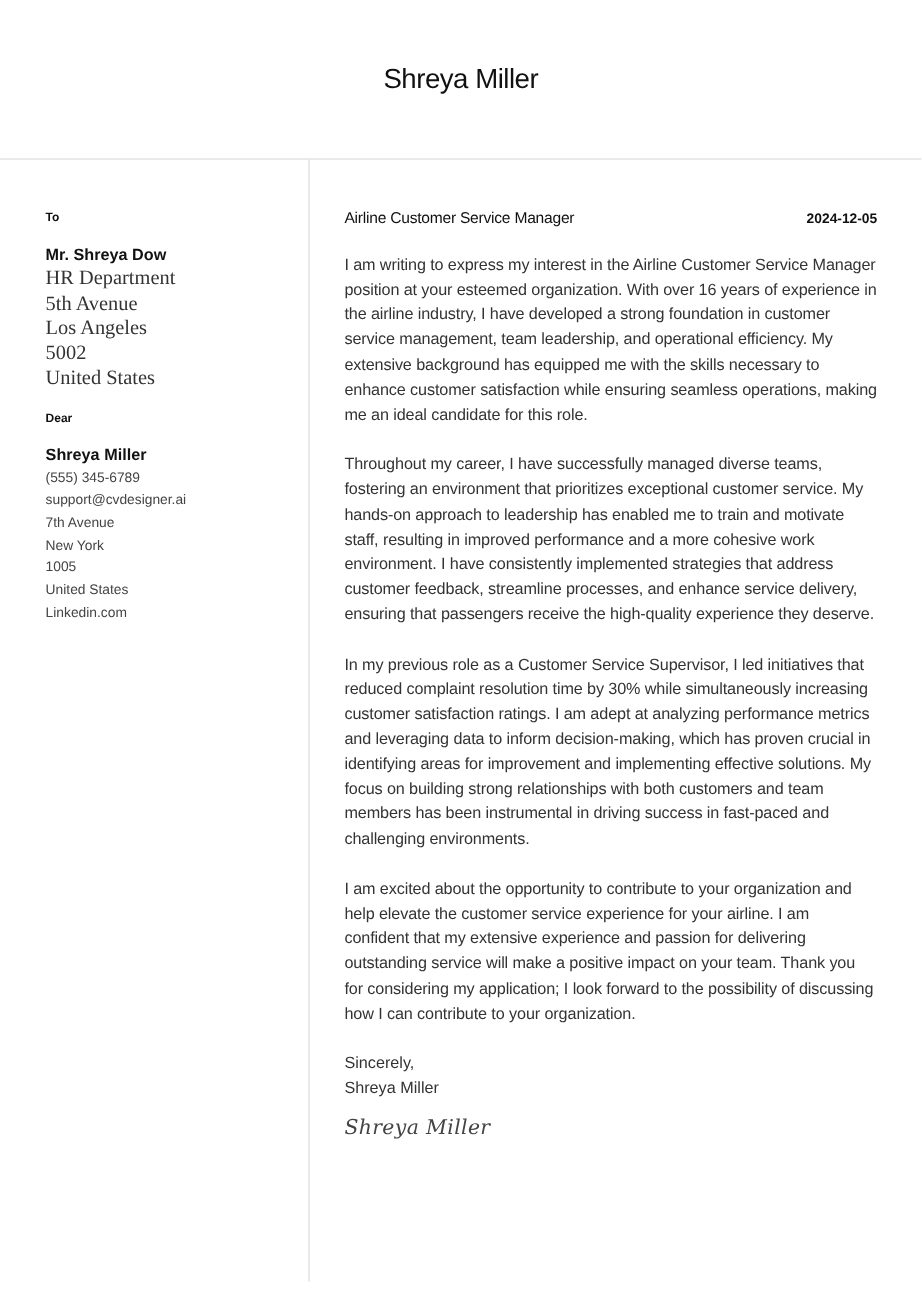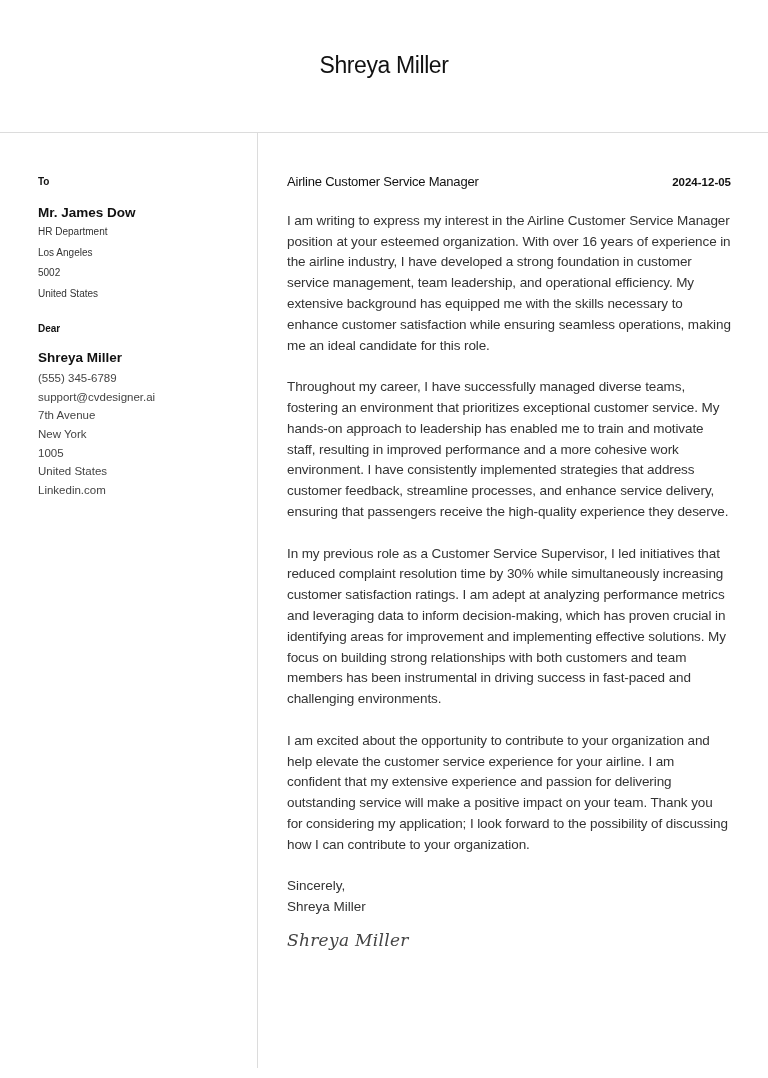--- a/index.html
+++ b/index.html
@@ -14,21 +14,21 @@
   .header-name {
     position: absolute; left: 0; right: 0; top: 52px; text-align: center;
     font-size: 23px; color: #111; letter-spacing: -0.4px;
   }
   .vdivider {
     position: absolute; left: 257px; top: 133px; width: 1px; height: 935px; background: #dcdcdc;
   }
   .sidebar { position: absolute; left: 38px; top: 174px; width: 210px; }
   .side-heading { font-size: 10px; font-weight: bold; color: #111; line-height: 16px; }
   .side-name { font-size: 13.5px; font-weight: bold; color: #111; line-height: 18px; margin-top: 14px; }
-  .to-line { font-size: 10px; color: #333; line-height: 20.7px; }
+  .to-line { font-size: 17px; color: #333; line-height: 20.7px; font-family: Liberation Serif, serif; }
   .from-block { margin-top: 16px; }
   .from-line { font-size: 11.5px; color: #444; line-height: 18.7px; }
   .from-name { margin-top: 12px; margin-bottom: 2px; }
   .main { position: absolute; left: 287px; top: 174px; width: 444px; }
   .subject-row { display: flex; justify-content: space-between; align-items: baseline; height: 16px; }
   .subject { font-size: 13px; color: #111; letter-spacing: -0.2px; }
   .date { font-size: 11.5px; color: #111; font-weight: bold; }
   .greeting { margin-top: 34px; font-size: 13.5px; color: #333; line-height: 20.8px; }
   .para { margin-top: 20.8px; font-size: 13.5px; color: #333; line-height: 20.8px; letter-spacing: -0.1px; }
   .closing { margin-top: 20.8px; font-size: 13.5px; color: #333; line-height: 20.8px; }
@@ -42,22 +42,23 @@
 
 <div class="header">
   <div class="header-name">Shreya Miller</div>
 </div>
 
 <div class="vdivider"></div>
 
 <div class="sidebar">
   <div>
     <div class="side-heading">To</div>
-    <div class="side-name">Mr. James Dow</div>
+    <div class="side-name">Mr. Shreya Dow</div>
     <div class="to-line">HR Department</div>
+    <div class="to-line">5th Avenue</div>
     <div class="to-line">Los Angeles</div>
     <div class="to-line">5002</div>
     <div class="to-line">United States</div>
   </div>
 
   <div class="from-block">
     <div class="side-heading">Dear</div>
     <div class="side-name from-name">Shreya Miller</div>
     <div class="from-line">(555) 345-6789</div>
     <div class="from-line">support@cvdesigner.ai</div>

